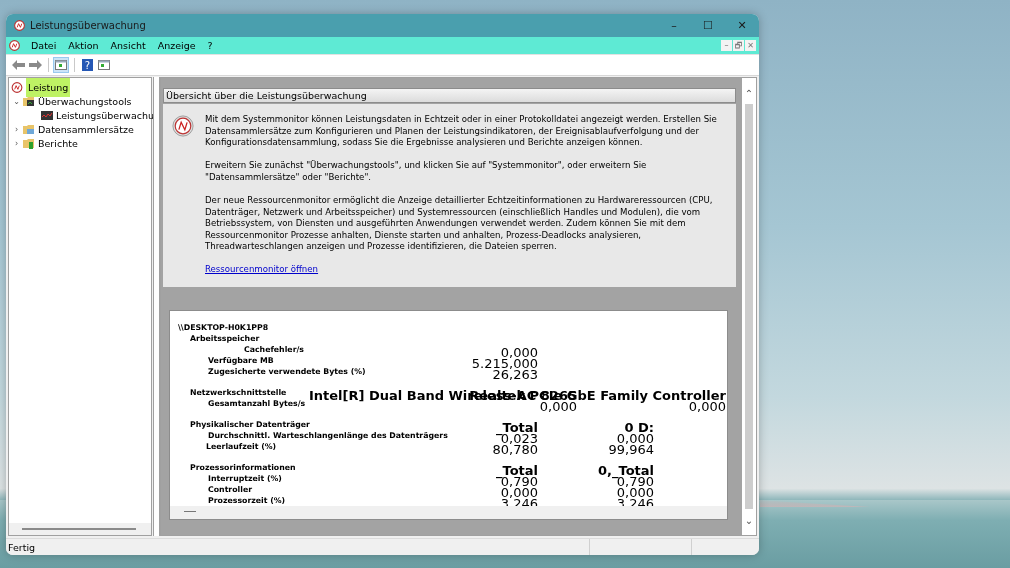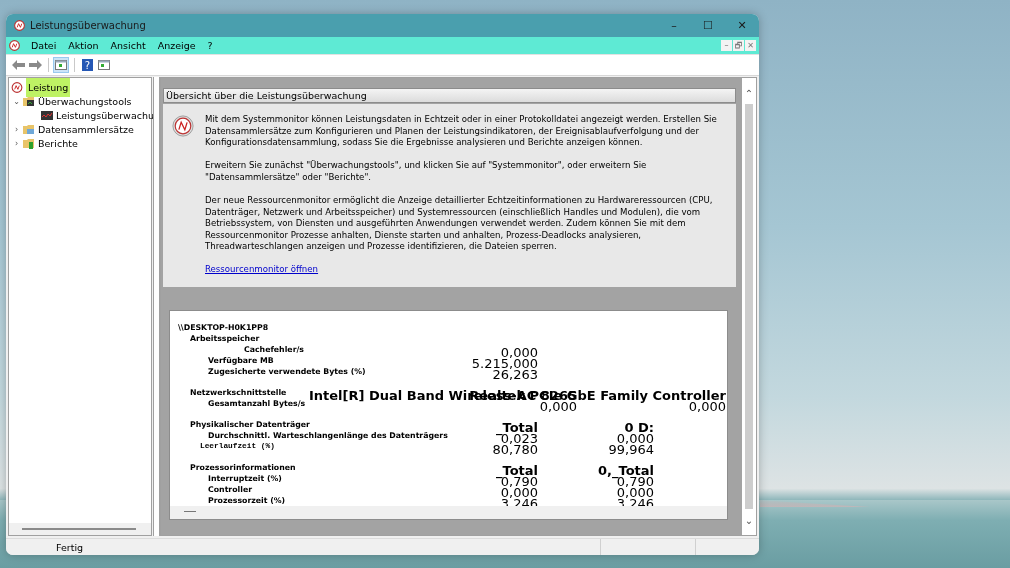--- a/index.html
+++ b/index.html
@@ -50,21 +50,21 @@
   .overview a { color:#0000cc; text-decoration:underline; position:absolute; left:42px; font-size:8.6px; }
   .summary-box { position:absolute; left:8px; right:14px; top:232px; height:208px; background:#fff; border:1px solid #8c8c8c; overflow:hidden; }
   .summary-box .row { position:absolute; font-size:7.8px; font-weight:bold; white-space:nowrap; }
   .summary-box .val { position:absolute; font-size:13px; white-space:nowrap; text-align:left; }
   .summary-box .val.bold { font-weight:bold; }
   .summary-box .footer { position:absolute; left:0; right:0; bottom:0; height:13px; background:#f0f0f0; }
   .summary-box .footer .dash { position:absolute; left:14px; top:5px; width:12px; height:1px; background:#777; }
   .vscroll { position:absolute; right:0; top:0; width:14px; bottom:0; background:#fff; }
   .vscroll .arrow { position:absolute; left:0; width:14px; height:14px; font-size:10px; color:#555; display:flex; align-items:center; justify-content:center; }
   .vscroll .thumb { position:absolute; left:3px; width:8px; top:26px; bottom:26px; background:#cdcdcd; }
-  .statusbar { position:absolute; left:0; right:0; bottom:0; height:16px; background:#f0f0f0; border-top:1px solid #dcdcdc; display:flex; align-items:flex-start;padding-left:48px; }
+  .statusbar { position:absolute; left:0; right:0; bottom:0; height:16px; background:#f0f0f0; border-top:1px solid #dcdcdc; display:flex; align-items:flex-start; }
   .statusbar .cell { height:16px; display:flex; align-items:center; padding-left:2px; font-size:9.5px; border-right:1px solid #d0d0d0; box-sizing:border-box; }
 </style>
 </head>
 <body>
 
 <div class="desktop-sea"></div>
 <div class="desktop-land"></div>
 
 <div class="window">
   <div class="titlebar">
@@ -210,21 +210,21 @@
           <div class="val bold" style="right:150px; top:77px;">Intel[R] Dual Band Wireless-AC 8265</div>
           <div class="val bold" style="right:1px; top:77px;">Realtek PCIe GbE Family Controller</div>
           <div class="row" style="left:38px; top:88px;">Gesamtanzahl Bytes/s</div>
           <div class="val" style="right:150px; top:88px;">0,000</div>
           <div class="val" style="right:1px; top:88px;">0,000</div>
 
           <div class="row" style="left:20px; top:109px;">Physikalischer Datenträger</div>
           <div class="val bold" style="right:189px; top:109px;">_Total</div>
           <div class="val bold" style="right:73px; top:109px;">0 D:</div>
           <div class="row" style="left:38px; top:120px;">Durchschnittl. Warteschlangenlänge des Datenträgers</div>
-          <div class="row" style="left:30px; top:131px;font-family:Liberation Mono, monospace;">Leerlaufzeit (%)</div>
+          <div class="row" style="left:36px; top:131px;">Leerlaufzeit (%)</div>
           <div class="val" style="right:189px; top:120px;">0,023</div>
           <div class="val" style="right:73px; top:120px;">0,000</div>
           <div class="val" style="right:189px; top:131px;">80,780</div>
           <div class="val" style="right:73px; top:131px;">99,964</div>
 
           <div class="row" style="left:20px; top:152px;">Prozessorinformationen</div>
           <div class="val bold" style="right:189px; top:152px;">_Total</div>
           <div class="val bold" style="right:73px; top:152px;">0,_Total</div>
           <div class="row" style="left:38px; top:163px;">Interruptzeit (%)</div>
           <div class="row" style="left:38px; top:174px;">Controller</div>

